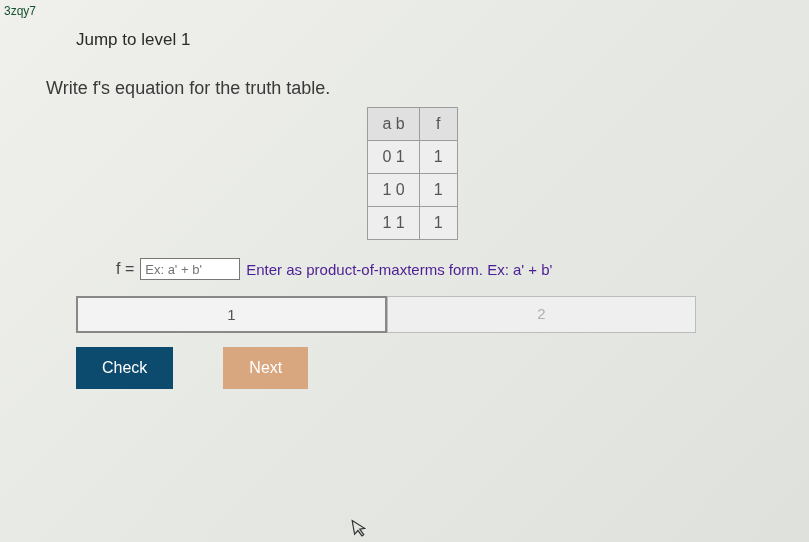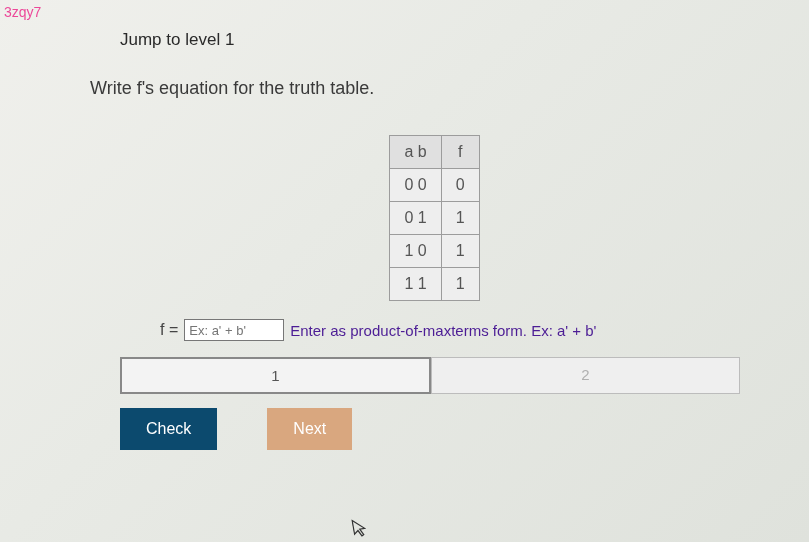--- a/index.html
+++ b/index.html
@@ -9,37 +9,37 @@
     background: linear-gradient(135deg, #f0f0ec 0%, #e8eae5 40%, #dfe2dc 100%);
     font-family: Arial, Helvetica, sans-serif;
     color: #3a3a3a;
     position: relative;
     overflow: hidden;
   }
   .watermark {
     position: absolute;
     top: 4px;
     left: 4px;
-    font-size: 14px;
-    color: #ec4899;
+    font-size: 12px;
+    color: #14532d;
   }
   .content {
-    padding: 30px 60px 0 120px;
+    padding: 30px 60px 0 76px;
   }
   .jump-link {
     font-size: 17px;
     color: #2a2a2a;
     margin-bottom: 28px;
     cursor: pointer;
   }
   .prompt {
     font-size: 18px;
     color: #3a3a3a;
     margin-left: -30px;
-    margin-bottom: 36px;
+    margin-bottom: 8px;
   }
   .truth-table {
     border-collapse: collapse;
     margin: 0 auto 18px auto;
     background: #eeeeee;
   }
   .truth-table th, .truth-table td {
     border: 1px solid #9c9c9c;
     padding: 7px 14px;
     text-align: center;
@@ -130,24 +130,20 @@
 
   <table class="truth-table">
     <thead>
       <tr>
         <th>a b</th>
         <th>f</th>
       </tr>
     </thead>
     <tbody>
       <tr>
-        <td>0 0</td>
-        <td>0</td>
-      </tr>
-      <tr>
         <td>0 1</td>
         <td>1</td>
       </tr>
       <tr>
         <td>1 0</td>
         <td>1</td>
       </tr>
       <tr>
         <td>1 1</td>
         <td>1</td>

